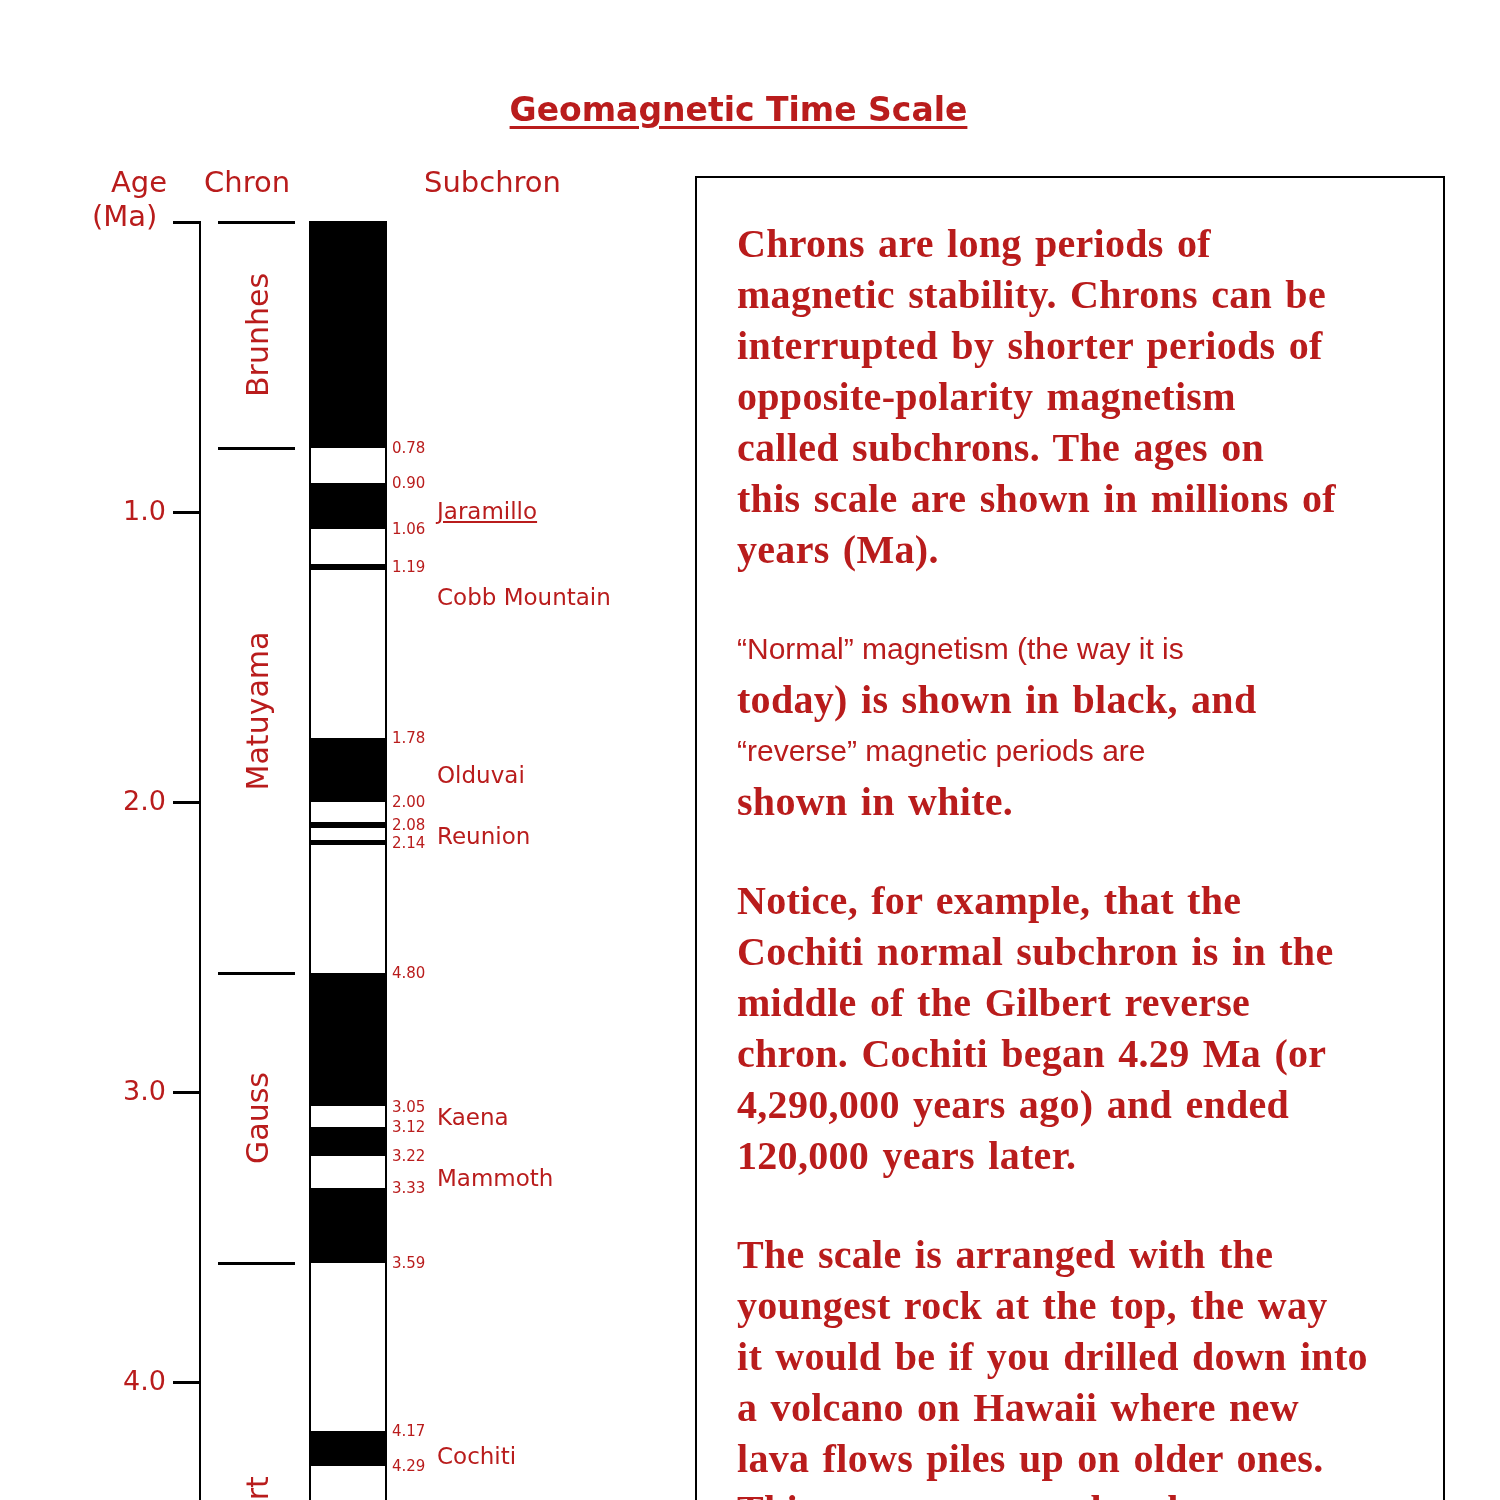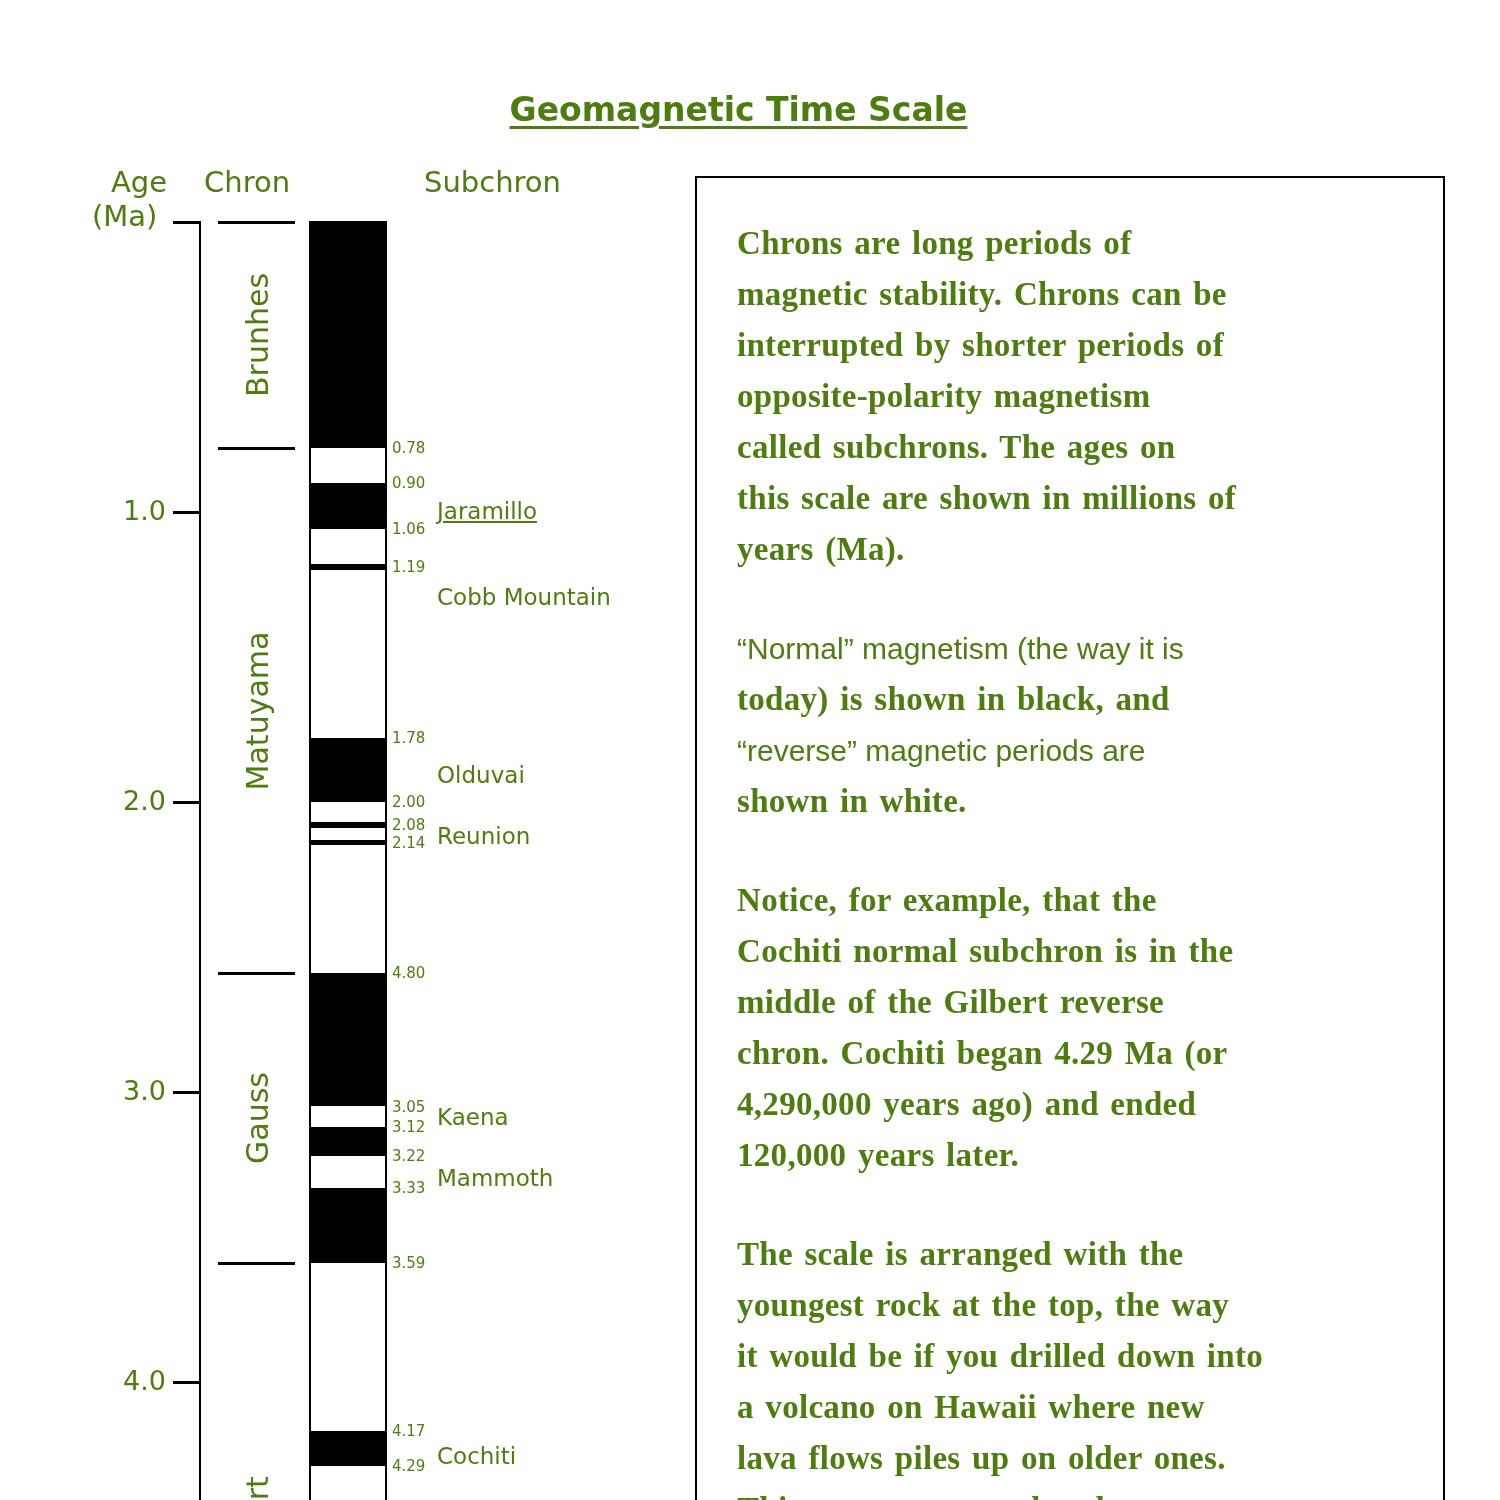--- a/index.html
+++ b/index.html
@@ -1,17 +1,17 @@
 <!DOCTYPE html>
 <html><head>
 <meta charset="utf-8">
 <style>
   html,body{margin:0;padding:0;background:#fff;}
   #page{position:relative;width:1477px;height:1500px;background:#ffffff;overflow:hidden;
-        font-family:"DejaVu Sans",sans-serif;color:#4d7c0f;}
+        font-family:"DejaVu Sans",sans-serif;color:#b91c1c;}
   .abs{position:absolute;}
   #title{position:absolute;top:90px;left:0;width:100%;text-align:center;
          font-size:33px;font-weight:700;}
   #title span{text-decoration:underline;text-decoration-thickness:3px;text-underline-offset:5px;}
   .col-hdr{position:absolute;font-size:29px;}
   #hdr-age{left:103px;top:165px;margin-left:8px;}
   #hdr-ma{left:92px;top:199px;}
   #hdr-chron{left:204px;top:165px;}
   #hdr-subchron{left:424px;top:165px;}
   #axis-line{left:199px;top:221px;width:2px;height:1279px;background:#000;}
@@ -22,21 +22,21 @@
   #pol-outline{left:309px;top:221px;width:78px;height:1279px;border:2px solid #000;
                border-bottom:none;box-sizing:border-box;background:#fff;}
   .pol-black{left:309px;width:78px;background:#000;}
   .bnd-label{left:392px;font-size:15px;line-height:16px;}
   .sub-label{left:437px;font-size:23px;white-space:nowrap;}
   #info-box{position:absolute;left:695px;top:176px;width:750px;height:1350px;
             border:2px solid #000;box-sizing:border-box;background:#fff;
             padding:40px 30px 0 40px;overflow:hidden;}
   .para{margin:0 0 48px 0;}
   .line{white-space:nowrap;}
-  .line.serif{font-family:"Liberation Serif",serif;font-weight:700;font-size:33px;
+  .line.serif{font-family:"Liberation Serif",serif;font-weight:700;font-size:40px;
               line-height:51px;letter-spacing:0.3px;word-spacing:3px;}
   .line.sans{font-family:Liberation Sans, sans-serif;font-weight:400;font-size:30px;
              line-height:51px;}
 </style>
 </head>
 <body>
 
 <div id="page">
 
   <div id="title">

